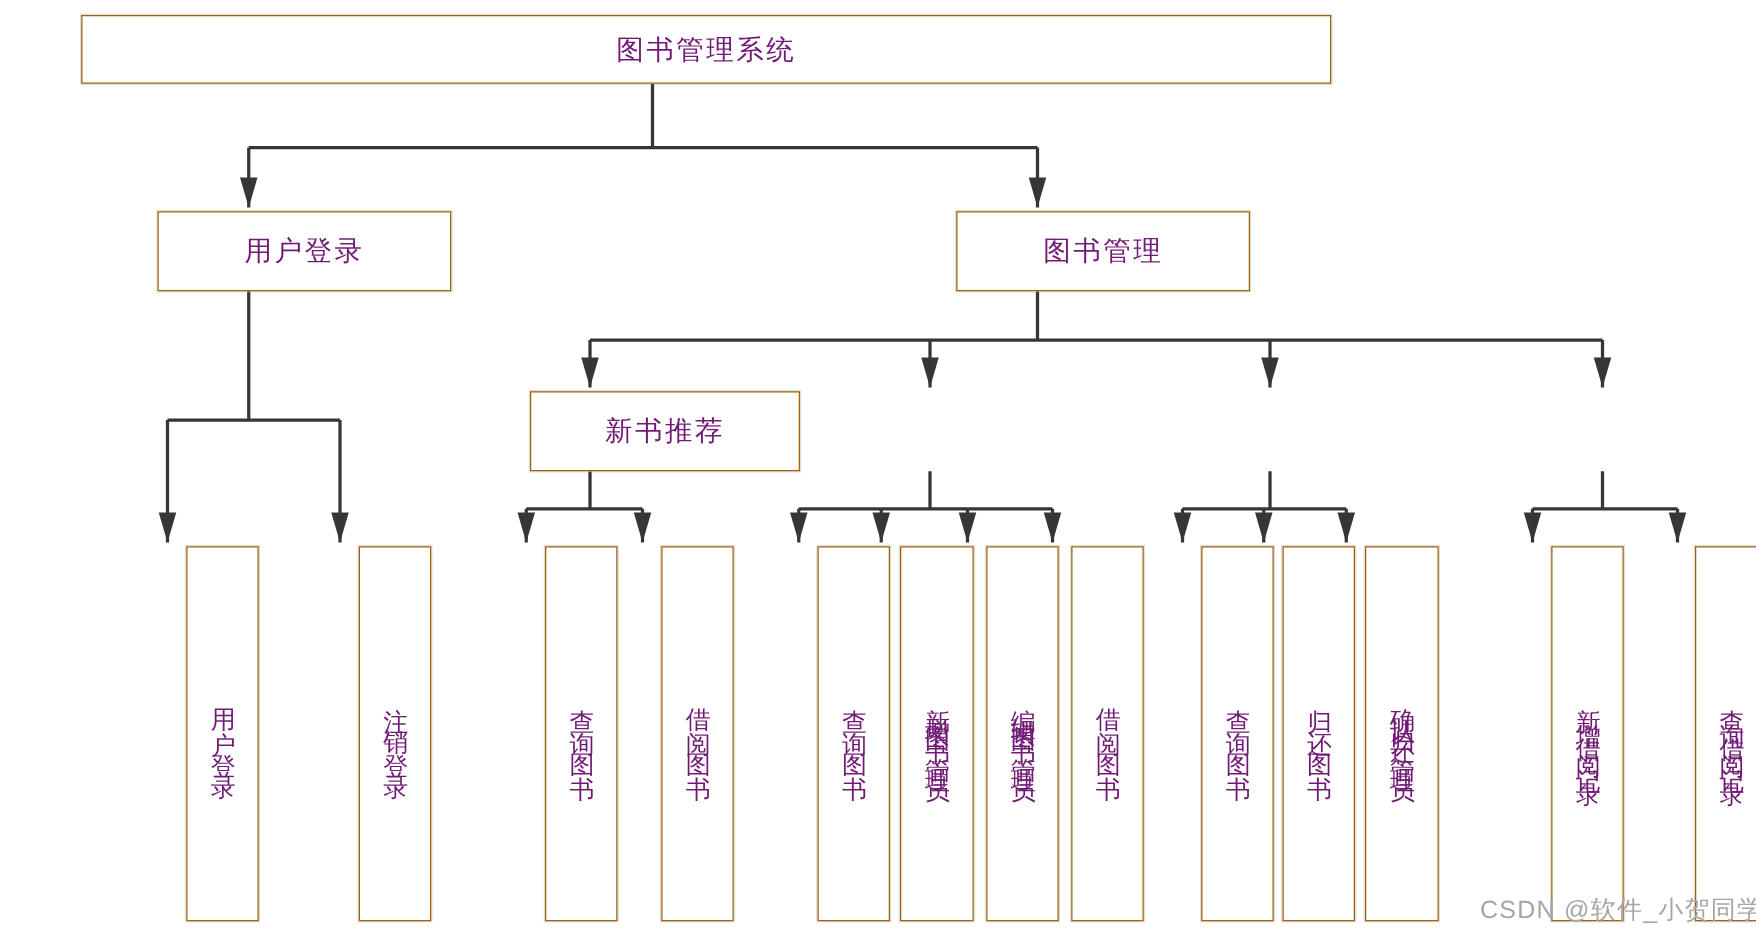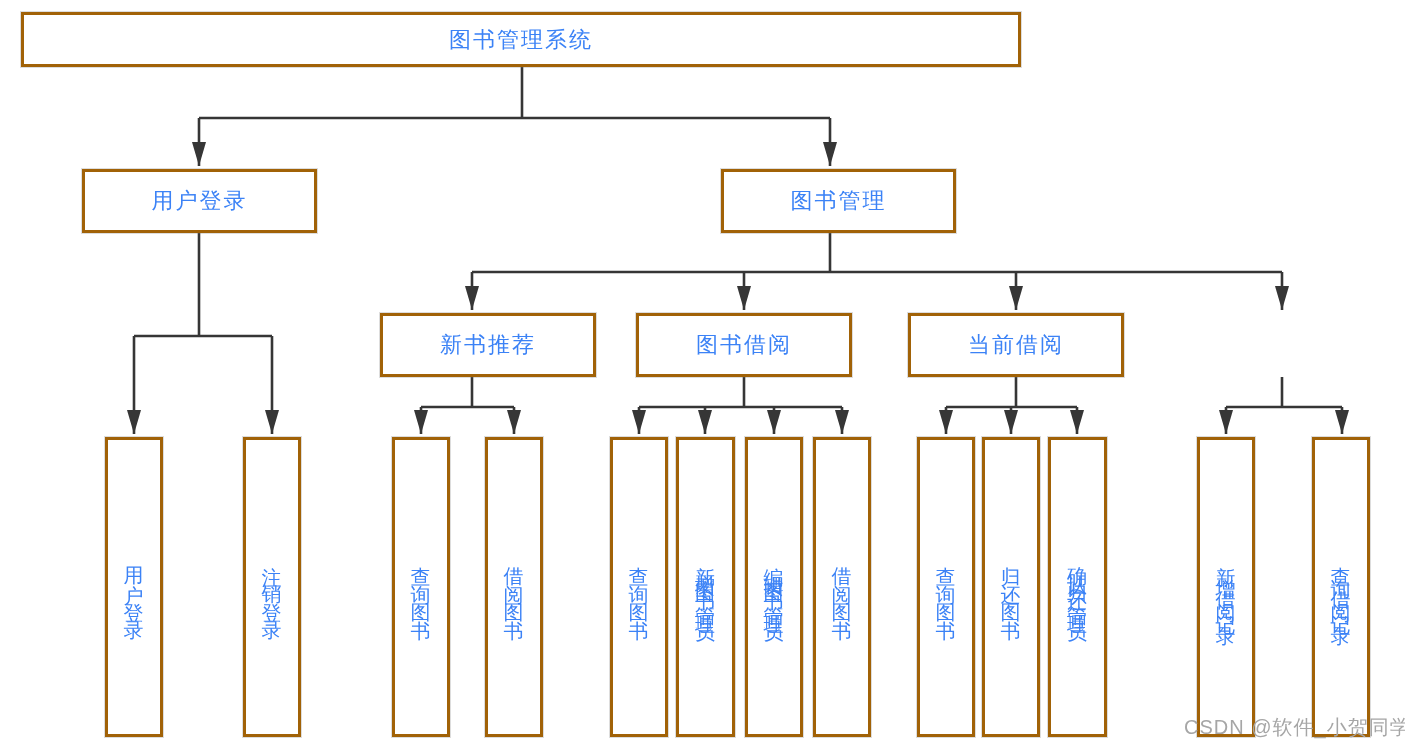--- a/index.html
+++ b/index.html
@@ -8,26 +8,27 @@
     width:1405px;height:747px;
     background:#ffffff;
     font-family:"Liberation Sans","DejaVu Sans",sans-serif;
     overflow:hidden;
   }
   .wires{position:absolute;left:0;top:0;z-index:1;}
   .box{
     position:absolute;
     box-sizing:border-box;
     background:#ffffff;
-    border:3px solid #a16207;
+    border:1px solid #a16207;
     box-shadow:0 0 0 1px rgba(120,120,120,.25);
     display:flex;align-items:center;justify-content:center;
-    color:#3b82f6;
+    color:#701a75;
     z-index:2;
     text-align:center;
+    margin-left:44px;
   }
   .hbox{font-size:22px;letter-spacing:2px;}
   .root{font-size:22px;letter-spacing:2px;}
   .leaf{
     top:437px;height:300px;width:58px;
     writing-mode:vertical-rl;
     text-orientation:mixed;
     font-size:20px;
     line-height:1;
   }
@@ -96,22 +97,20 @@
     <path d="M1226 407 V434" marker-end="url(#arw)"></path>
     <path d="M1342 407 V434" marker-end="url(#arw)"></path>
   </svg>
 
   <div class="box root" style="left:21px;top:12px;width:1000px;height:55px">图书管理系统</div>
 
   <div class="box hbox" style="left:82px;top:169px;width:235px;height:64px">用户登录</div>
   <div class="box hbox" style="left:721px;top:169px;width:235px;height:64px">图书管理</div>
 
   <div class="box hbox" style="left:380px;top:313px;width:216px;height:64px">新书推荐</div>
-  <div class="box hbox" style="left:636px;top:313px;width:216px;height:64px">图书借阅</div>
-  <div class="box hbox" style="left:908px;top:313px;width:216px;height:64px">当前借阅</div>
 
   <div class="box leaf sp-a" style="left:105px">用户登录</div>
   <div class="box leaf sp-a" style="left:243px">注销登录</div>
 
   <div class="box leaf sp-a" style="left:392px">查询图书</div>
   <div class="box leaf sp-a" style="left:485px">借阅图书</div>
 
   <div class="box leaf sp-a" style="left:610px">查询图书</div>
   <div class="box leaf sp-c" style="left:676px;width:59px">新增图书（管理员）</div>
   <div class="box leaf sp-c" style="left:745px">编辑图书（管理员）</div>

